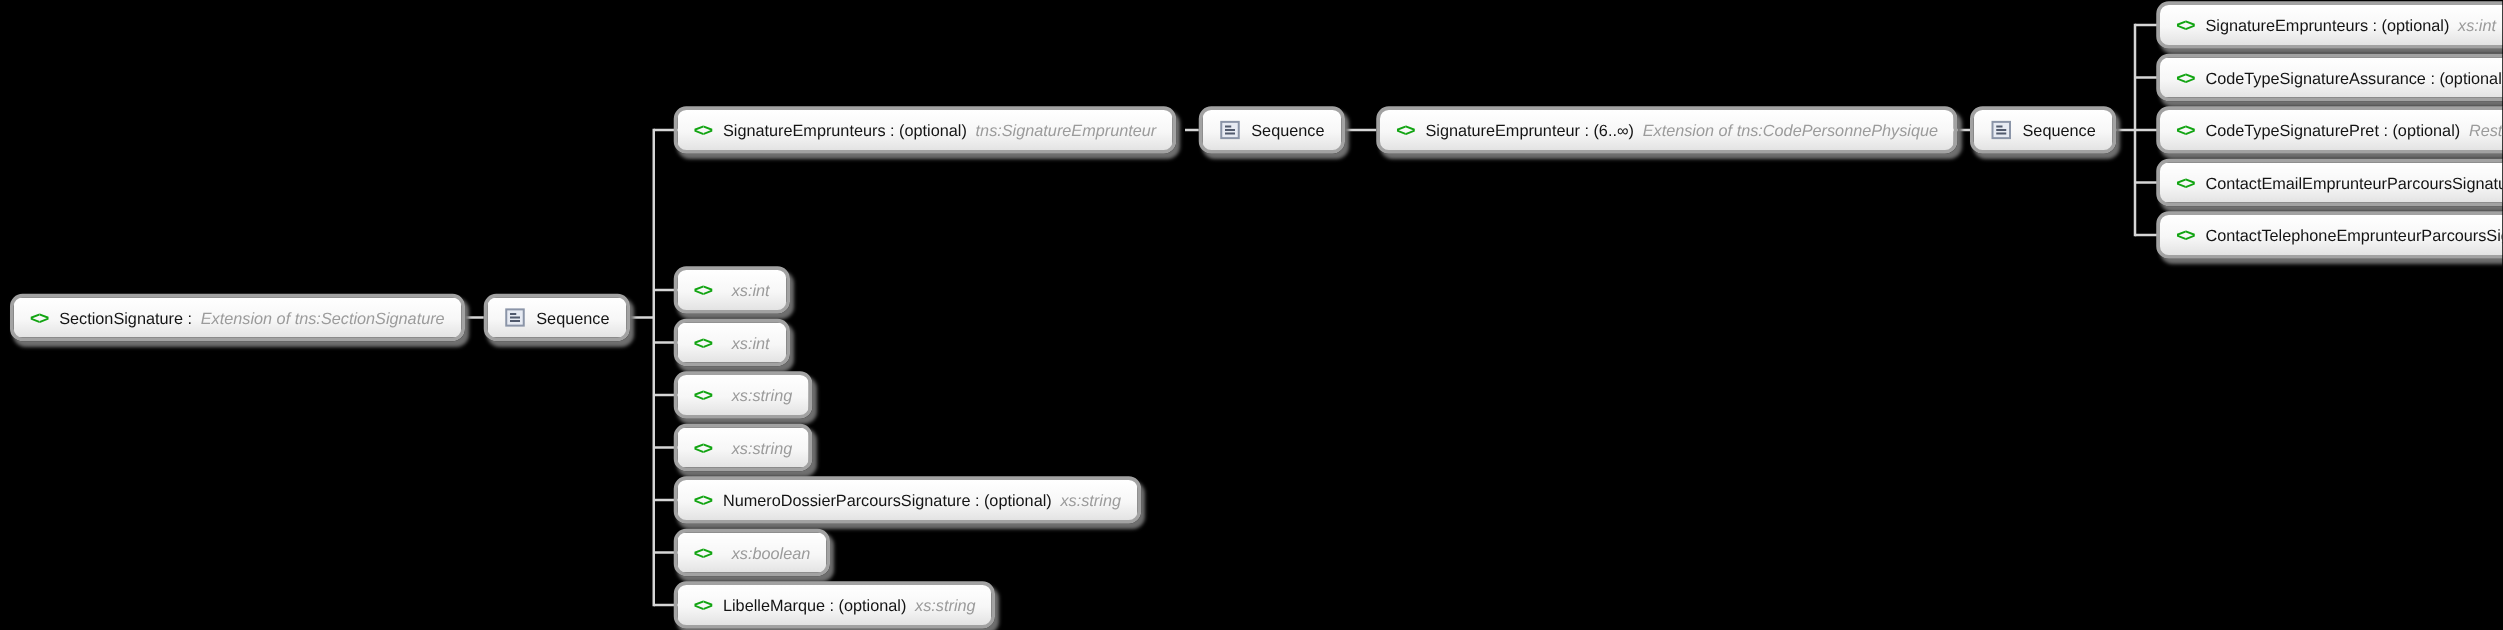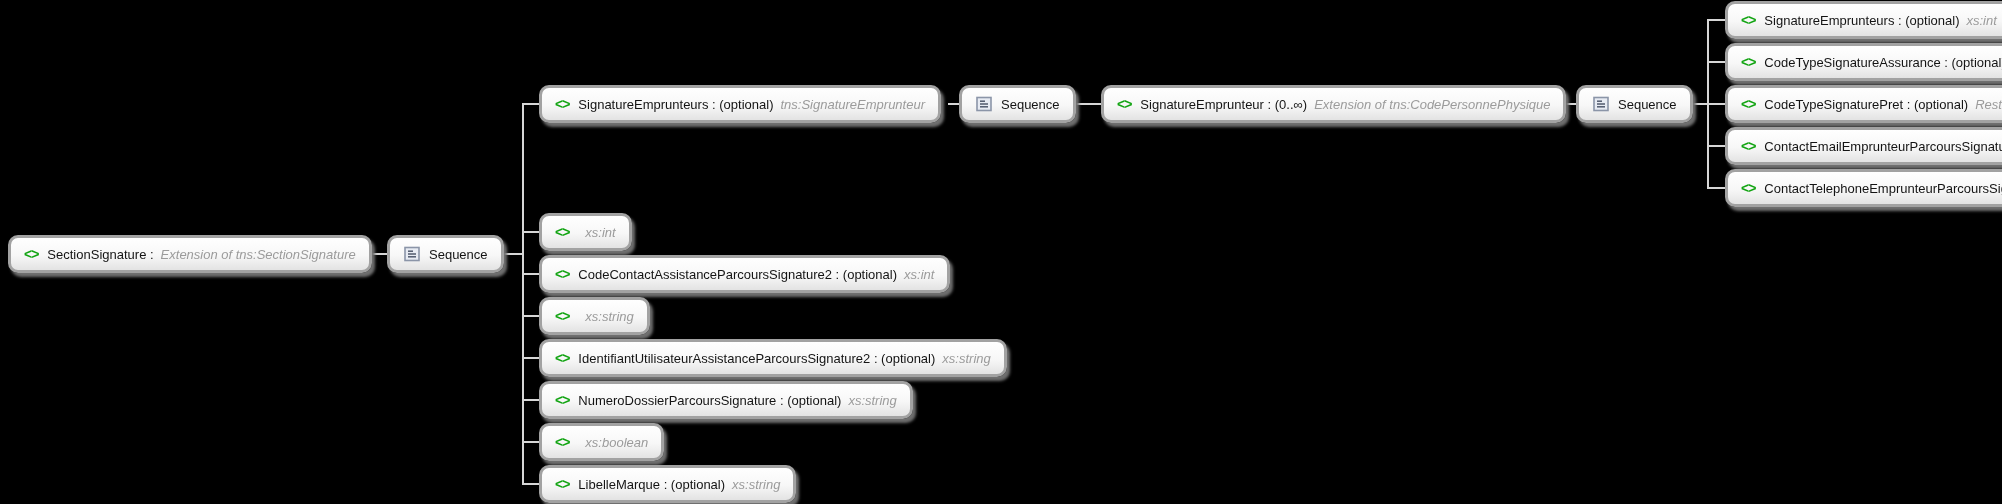--- a/index.html
+++ b/index.html
@@ -50,30 +50,28 @@
     <span class="lbl">SignatureEmprunteurs : (optional)</span>
     <span class="typ">tns:SignatureEmprunteur</span>
   </div>
 
   <div class="node" id="n-mc0" style="left: 539px; top: 213px;">
     <span class="egl">&lt;&gt;</span>
     <span class="typ">xs:int</span>
   </div>
   <div class="node" id="n-mc1" style="left: 539px; top: 255px;">
     <span class="egl">&lt;&gt;</span>
-    <span class="lbl">CodeContactAssistanceParcoursSignature2 : (optional)</span>
     <span class="typ">xs:int</span>
   </div>
   <div class="node" id="n-mc2" style="left: 539px; top: 297px;">
     <span class="egl">&lt;&gt;</span>
     <span class="typ">xs:string</span>
   </div>
   <div class="node" id="n-mc3" style="left: 539px; top: 339px;">
     <span class="egl">&lt;&gt;</span>
-    <span class="lbl">IdentifiantUtilisateurAssistanceParcoursSignature2 : (optional)</span>
     <span class="typ">xs:string</span>
   </div>
   <div class="node" id="n-mc4" style="left: 539px; top: 381px;">
     <span class="egl">&lt;&gt;</span>
     <span class="lbl">NumeroDossierParcoursSignature : (optional)</span>
     <span class="typ">xs:string</span>
   </div>
   <div class="node" id="n-mc5" style="left: 539px; top: 423px;">
     <span class="egl">&lt;&gt;</span>
     <span class="typ">xs:boolean</span>
@@ -91,21 +89,21 @@
           <line x1="5" y1="6.2" x2="10" y2="6.2" stroke="#515a6d" stroke-width="1.5"></line>
           <line x1="5" y1="9" x2="13" y2="9" stroke="#515a6d" stroke-width="1.5"></line>
           <line x1="5" y1="11.8" x2="13" y2="11.8" stroke="#515a6d" stroke-width="1.5"></line>
         </svg>
     </span>
     <span class="lbl">Sequence</span>
   </div>
 
   <div class="node" id="n-semp" style="left: 1101px; top: 85px;">
     <span class="egl">&lt;&gt;</span>
-    <span class="lbl">SignatureEmprunteur : (0..∞)</span>
+    <span class="lbl">SignatureEmprunteur : (6..∞)</span>
     <span class="typ">Extension of tns:CodePersonnePhysique</span>
   </div>
 
   <div class="node" id="n-seq3" style="left: 1576px; top: 85px;">
     <span class="sicon">
       <svg width="18" height="18" viewBox="0 0 18 18">
           <rect x="2" y="2.5" width="14" height="13" fill="#e7ebf3" stroke="#8b95a8" stroke-width="1.6"></rect>
           <line x1="5" y1="6.2" x2="10" y2="6.2" stroke="#515a6d" stroke-width="1.5"></line>
           <line x1="5" y1="9" x2="13" y2="9" stroke="#515a6d" stroke-width="1.5"></line>
           <line x1="5" y1="11.8" x2="13" y2="11.8" stroke="#515a6d" stroke-width="1.5"></line>

